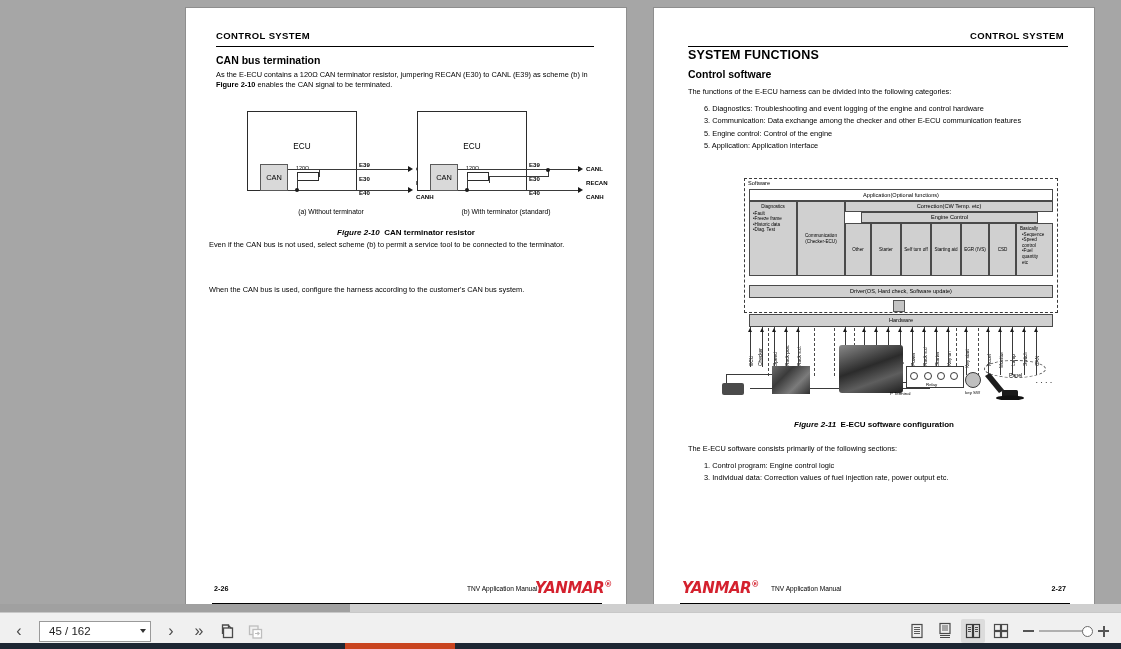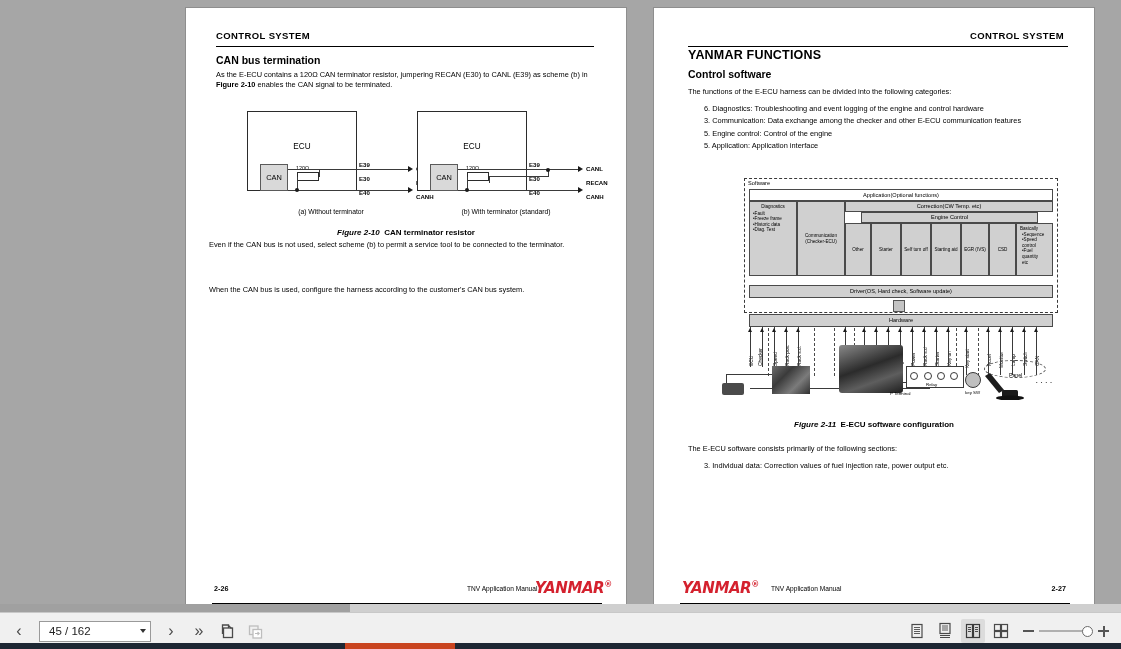--- a/index.html
+++ b/index.html
@@ -292,21 +292,21 @@
           </div>
         </div>
       </div>
 
       <div class="page page-right">
         <div class="page-inner">
 
           <div class="run-head" style="right:30px; top:22px;">CONTROL SYSTEM</div>
           <div class="rule" style="left:34px; top:38px; width:380px;"></div>
 
-          <div class="h1" style="left:34px; top:40px;">YANMAR FUNCTIONS</div>
+          <div class="h1" style="left:34px; top:40px;">SYSTEM FUNCTIONS</div>
           <div class="h2" style="left:34px; top:60px;">Control software</div>
           <div class="body-p" style="left:34px; top:79px; width:380px;">The functions of the E-ECU harness can be divided into the following categories:</div>
 
           <ul class="num-list" style="left:50px; top:95px;">
             <li>6. Diagnostics: Troubleshooting and event logging of the engine and control hardware</li>
             <li>3. Communication: Data exchange among the checker and other E-ECU communication features</li>
             <li>5. Engine control: Control of the engine</li>
             <li>5. Application: Application interface</li>
           </ul>
 
@@ -456,20 +456,21 @@
             </svg>
             <div class="tiny" style="left:382px; top:372px; letter-spacing:1px;">• • • •</div>
 
             <div class="fig-cap" style="left:40px; top:412px; width:360px;">
               <i>Figure 2-11</i>&nbsp;&nbsp;<span>E-ECU software configuration</span>
             </div>
           </div>
 
           <div class="body-p" style="left:34px; top:436px; width:380px;">The E-ECU software consists primarily of the following sections:</div>
           <ul class="num-list" style="left:50px; top:452px;">
+            <li>1. Control program: Engine control logic</li>
             <li>3. Individual data: Correction values of fuel injection rate, power output etc.</li>
           </ul>
 
           <div class="pg-footer-rule" style="left:26px; top:595px; width:390px;"></div>
           <div class="yanmar" style="left:28px; top:571px;">
             <span>YANMAR</span><span class="reg">®</span>
           </div>
           <div class="pg-manual" style="left:117px; top:577px;">TNV Application Manual</div>
           <div class="pg-num" style="right:28px; top:576px;">2-27</div>
         </div>

